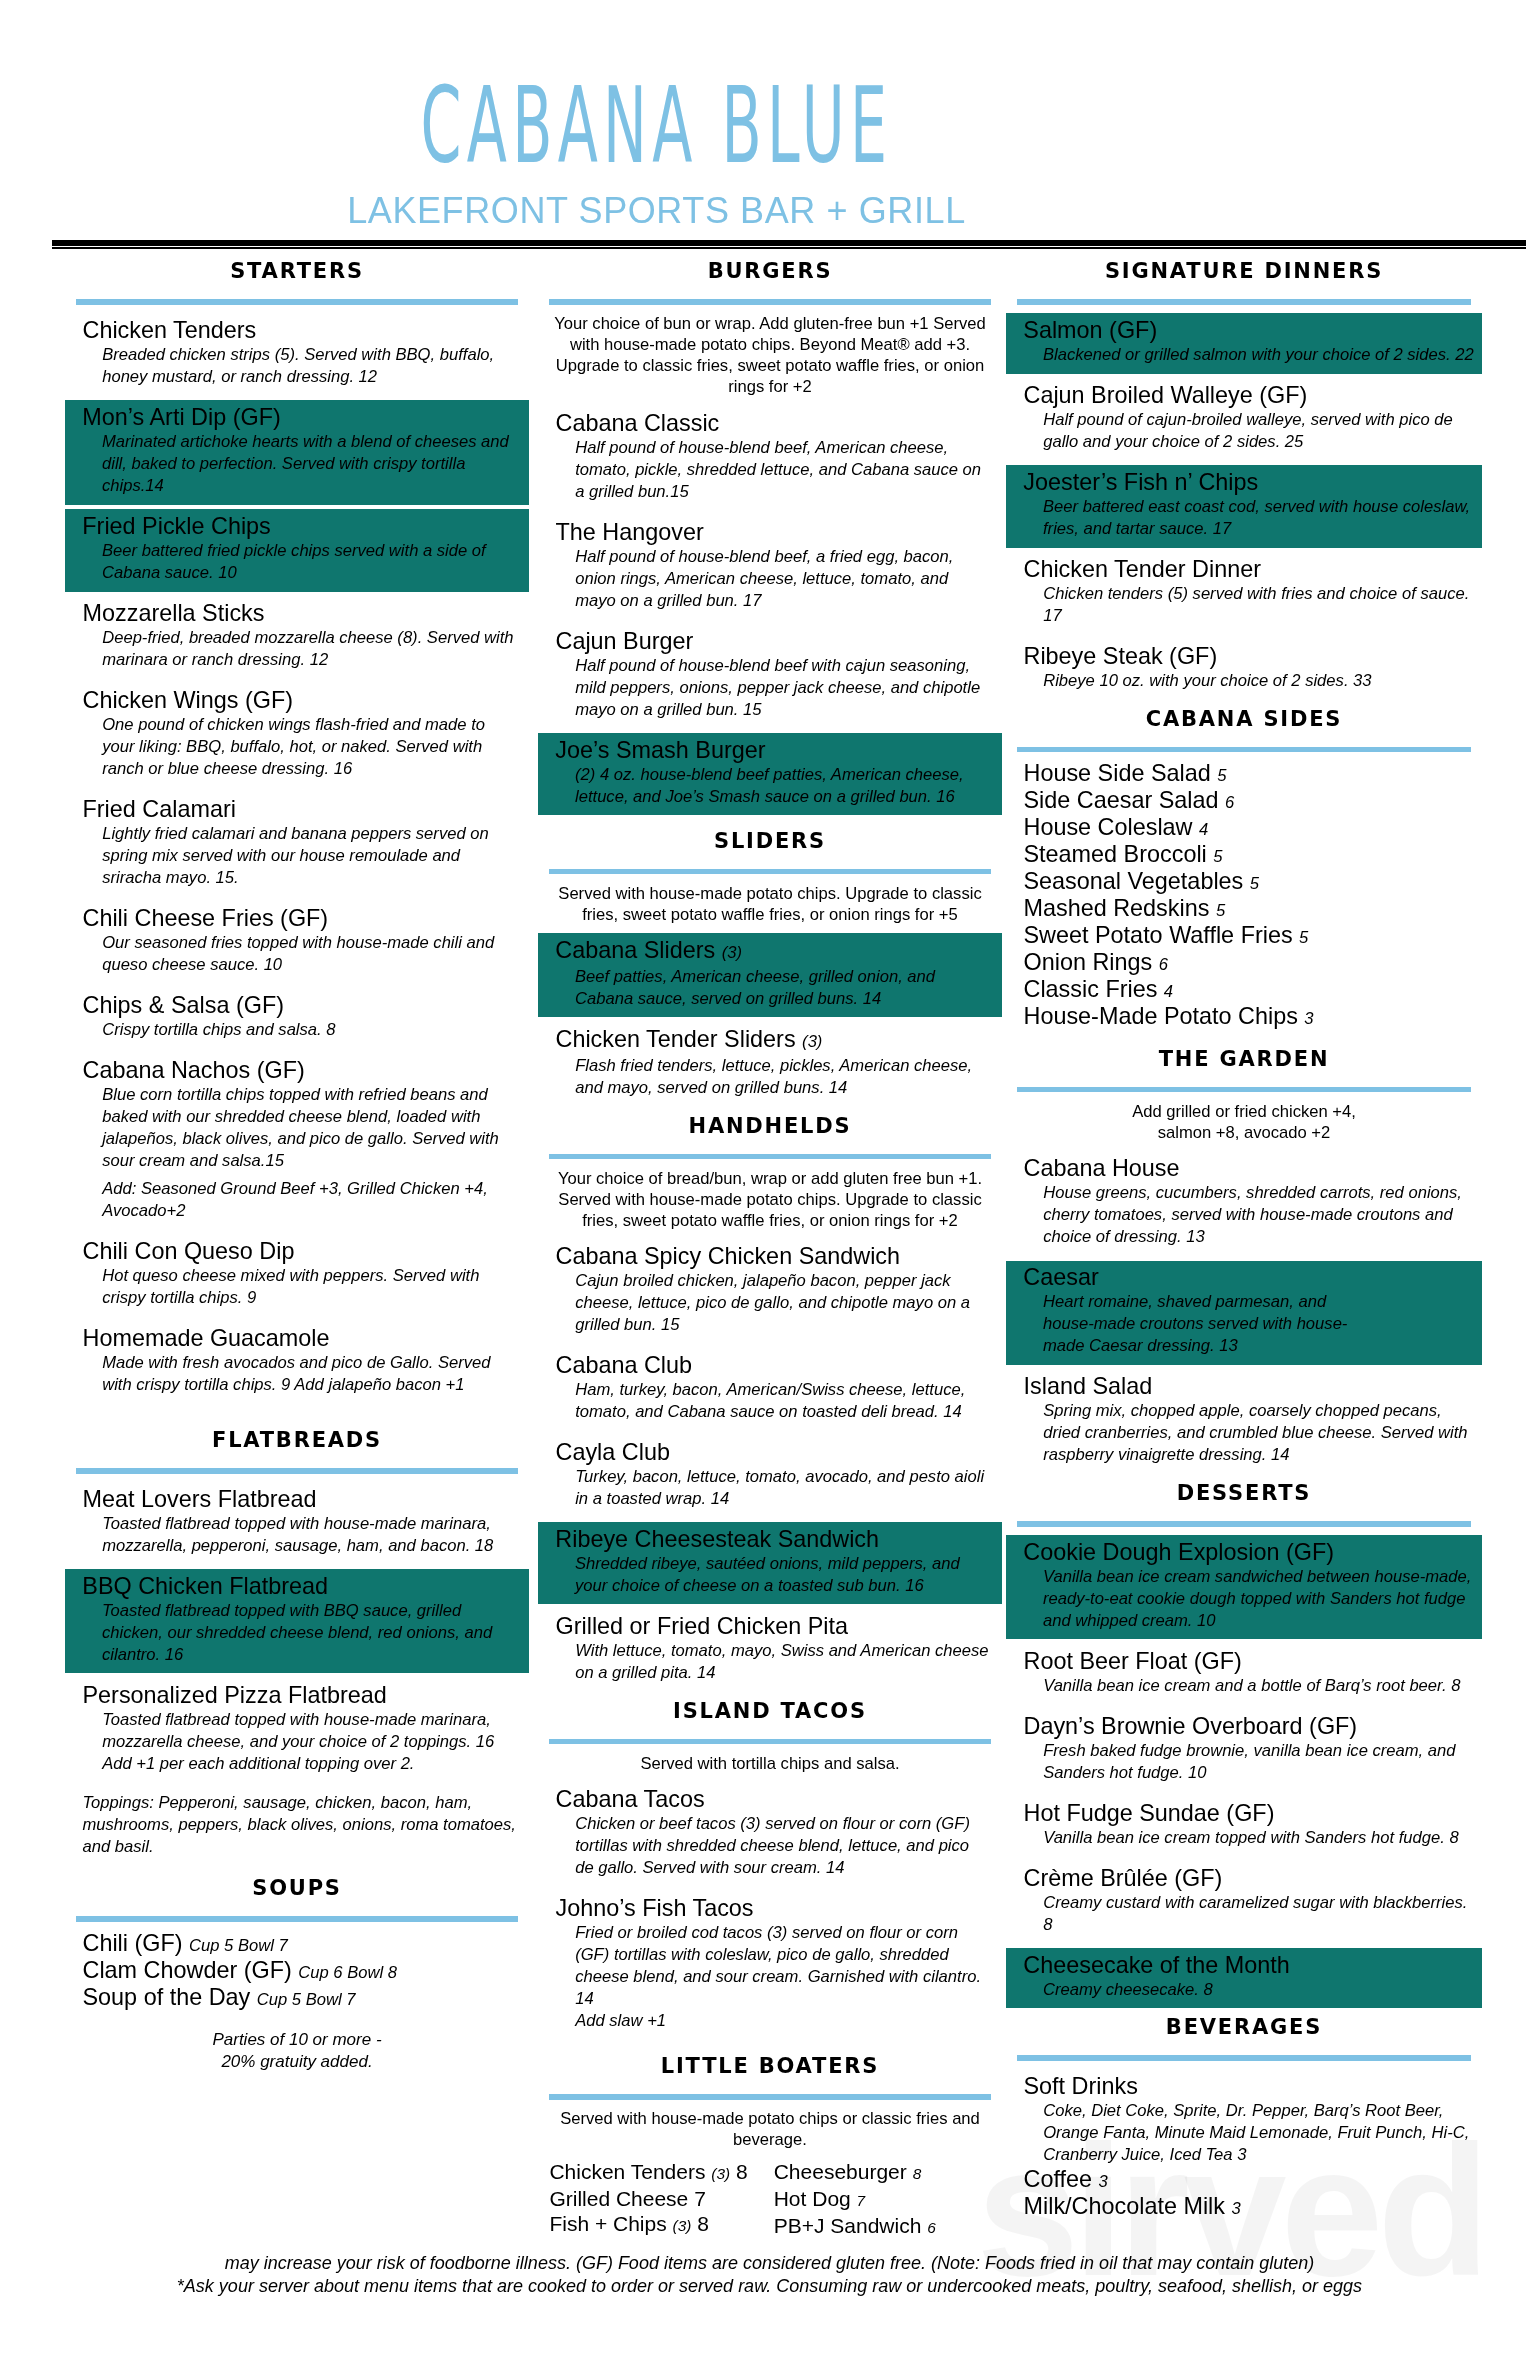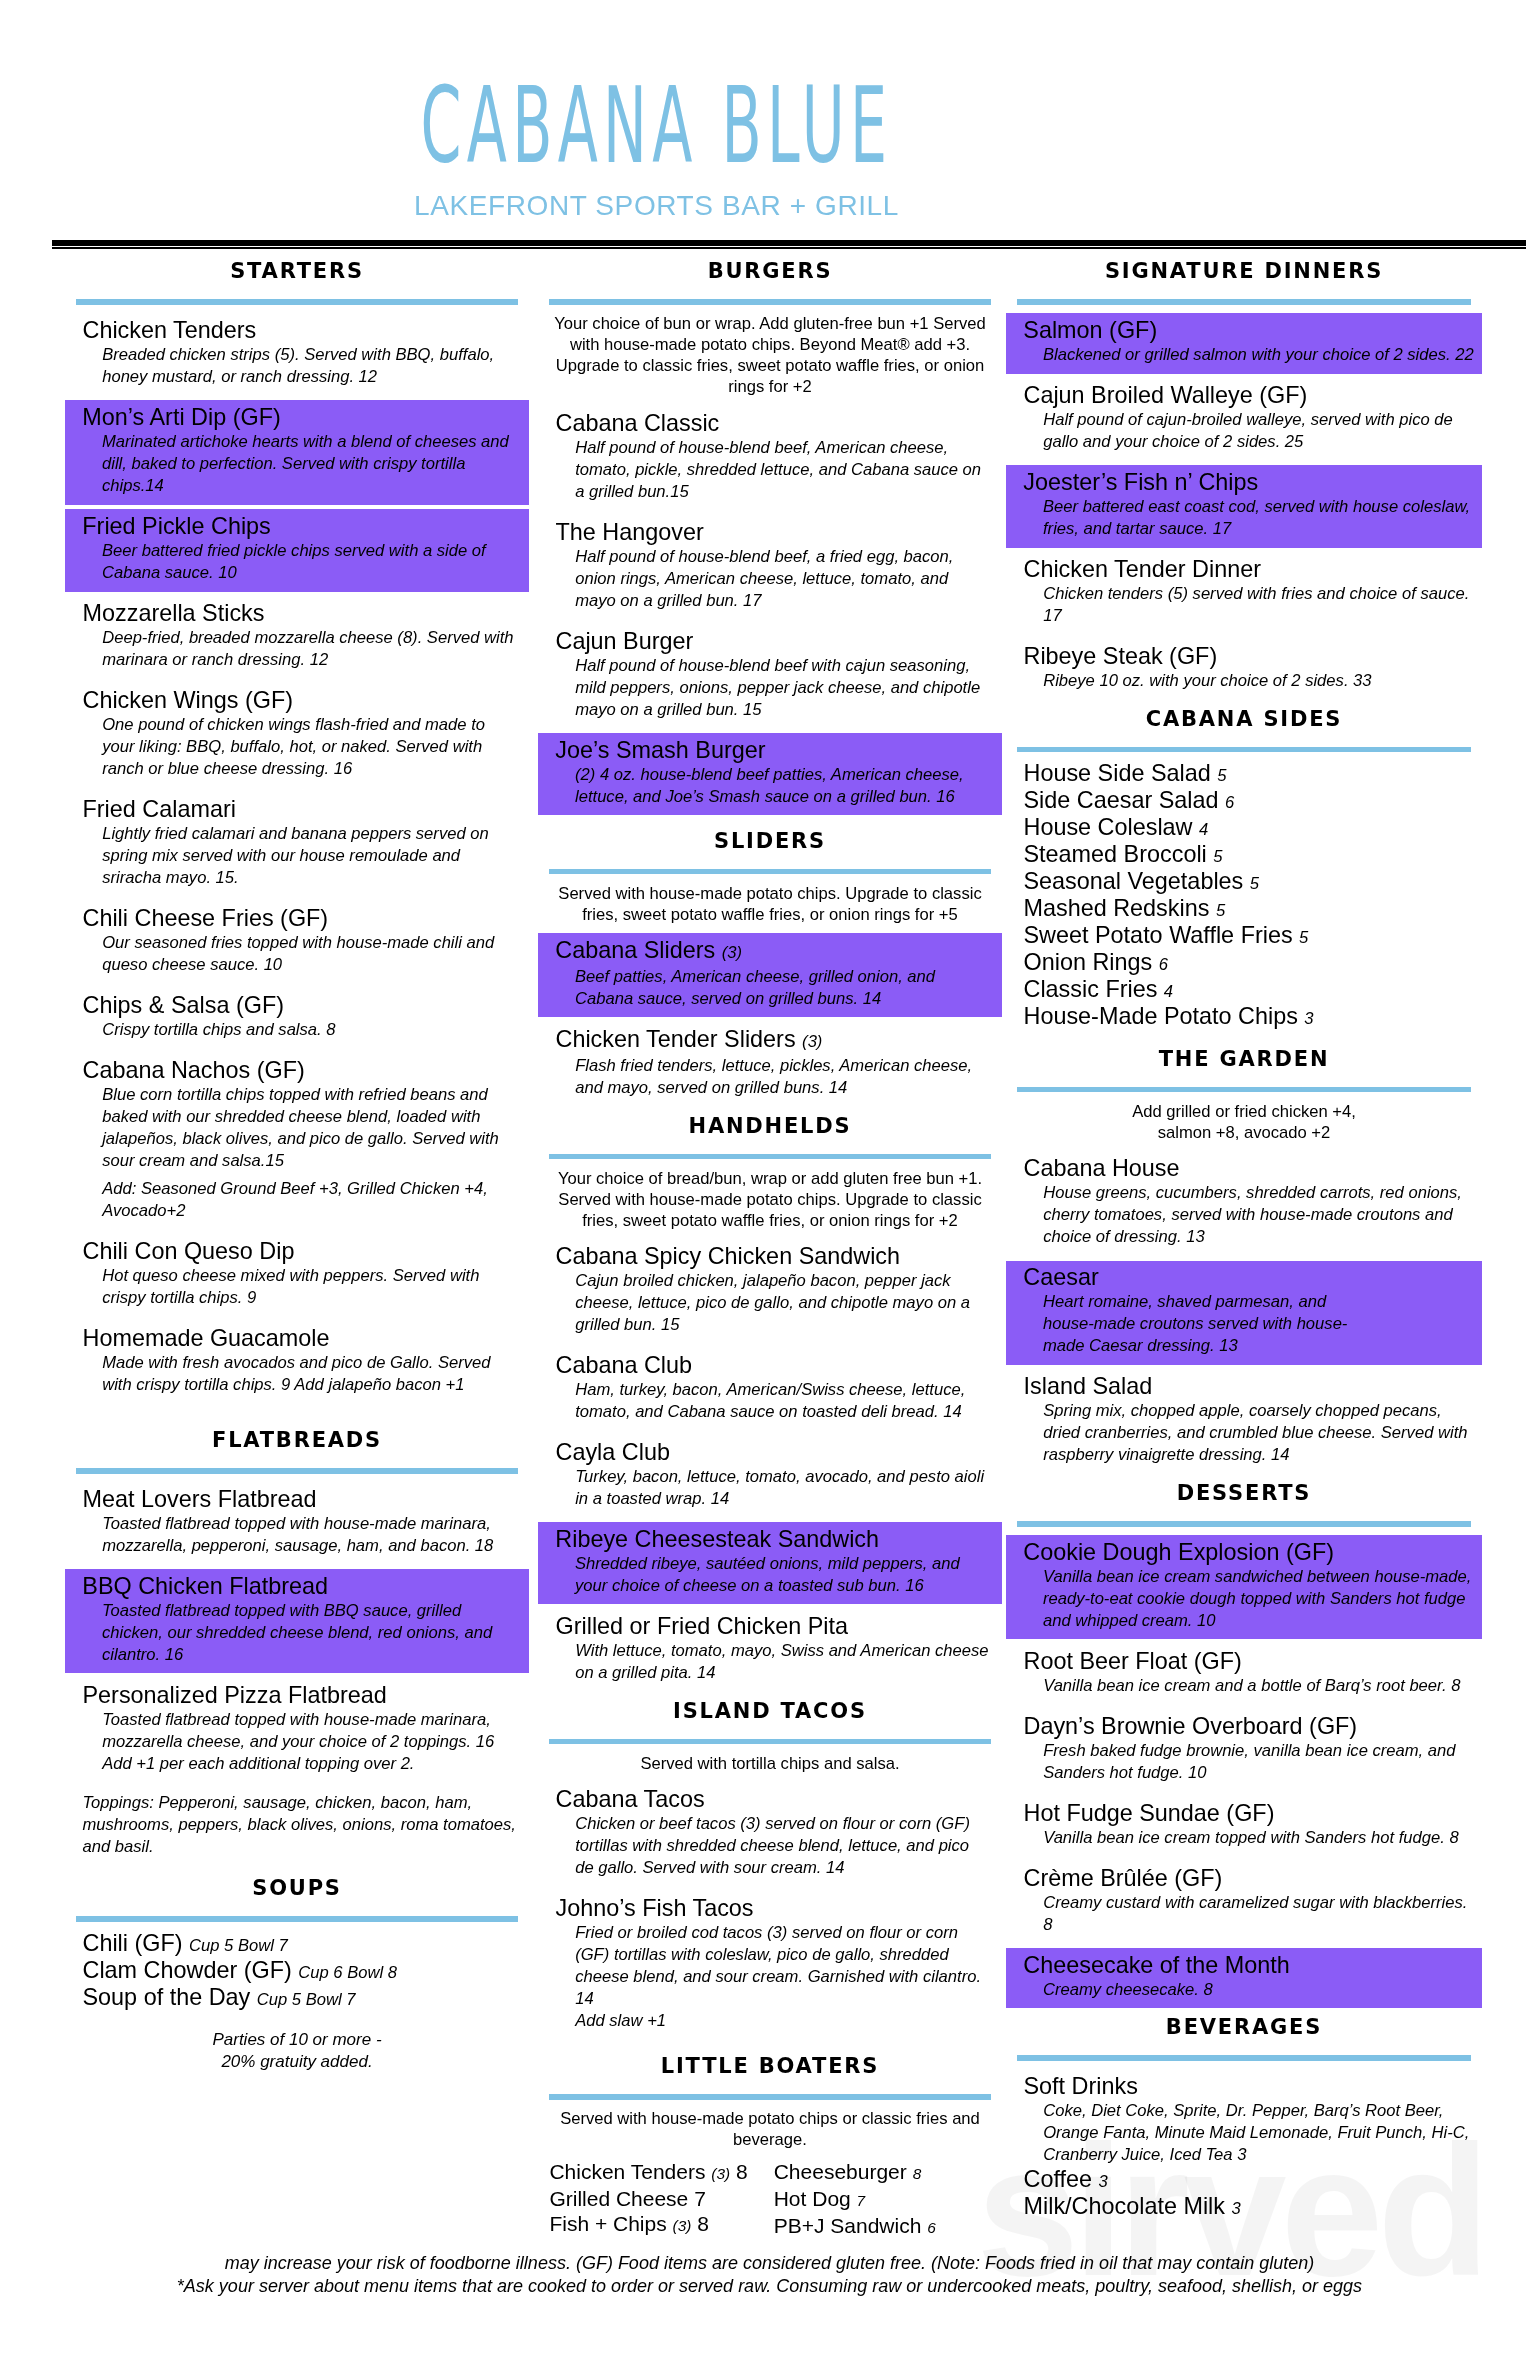--- a/index.html
+++ b/index.html
@@ -2,34 +2,34 @@
 <html style="font-size:9.8px"><head>
 <meta charset="utf-8">
 <style>
   html, body { margin: 0; padding: 0; background: #ffffff; }
   body { width: 1539px; height: 2377px; position: relative; overflow: hidden;
          font-family: "Liberation Sans", sans-serif; color: #000; }
   .logo { position: absolute; left: 0; top: 74px; width: 1313px; text-align: center; }
   .logo-title { font-family: "DejaVu Sans Condensed", "DejaVu Sans", sans-serif; color: #7ec1e4;
                 font-size: 105px; letter-spacing: 8.6px; line-height: 105px; font-weight: 400;
                 transform: scaleX(0.62); transform-origin: center; display: inline-block; }
-  .logo-sub { color: #7ec1e4; font-size: 28px; letter-spacing: 0.6px; margin-top: 11px;
+  .logo-sub { color: #7ec1e4; font-size: 36px; letter-spacing: 0.6px; margin-top: 11px;
               font-family: "Liberation Sans", sans-serif; }
   .rule-top { position: absolute; left: 52px; width: 1474px; height: 6.2px; background: #000; top: 240px; }
   .rule-top2 { position: absolute; left: 52px; width: 1474px; height: 1.8px; background: #000; top: 247px; }
   .col { position: absolute; top: 252px; }
   .col1 { left: 69px; width: 456px; }
   .col2 { left: 542px; width: 456px; }
   .col3 { left: 1010px; width: 468px; }
   .section-head { text-align: center; font-family: "DejaVu Sans", sans-serif; font-weight: bold;
                   font-size: 21px; letter-spacing: 1.8px; margin-top: 7.4px; }
   .section-bar { height: 5.5px; background: #7ec1e4; margin: 16px 7.4px 8.6px 7.4px; }
   .intro { text-align: center; font-size: 16.6px; line-height: 21px; margin: 2.5px 0 8.6px 0; }
   .item { padding: 3.7px 7.4px 7.4px 13.5px; margin-bottom: 4.9px; }
-  .item.hl { background: #8b5cf6; margin-left: -3.7px; margin-right: -3.7px; padding-left: 17px; }
+  .item.hl { background: #0f766e; margin-left: -3.7px; margin-right: -3.7px; padding-left: 17px; }
   .item-name { font-size: 23.4px; line-height: 27px; }
   .item-name .q { font-style: italic; font-size: 16.6px; }
   .item-desc { font-style: italic; font-size: 16.6px; line-height: 22px; padding-left: 19.7px; }
   .item-add { font-style: italic; font-size: 16.6px; line-height: 22px; padding-left: 19.7px; margin-top: 6.2px; }
   .simple { font-size: 23.4px; line-height: 25px; padding-left: 13.5px; }
   .simple .p { font-style: italic; font-size: 16.6px; }
   .note-center { text-align: center; font-style: italic; font-size: 17px; line-height: 22px; margin-top: 17px; }
   .toppings { font-style: italic; font-size: 16.6px; line-height: 22px; padding-left: 13.5px; margin-top: 9.8px; }
   .kids { display: flex; padding-left: 7.4px; }
   .kids .kcol { flex: 1; }

